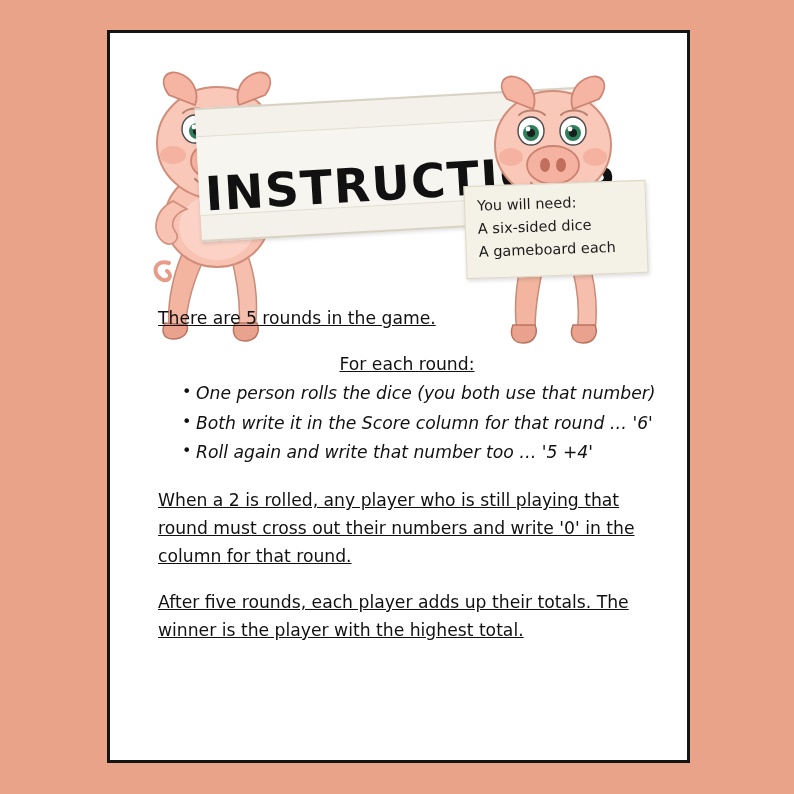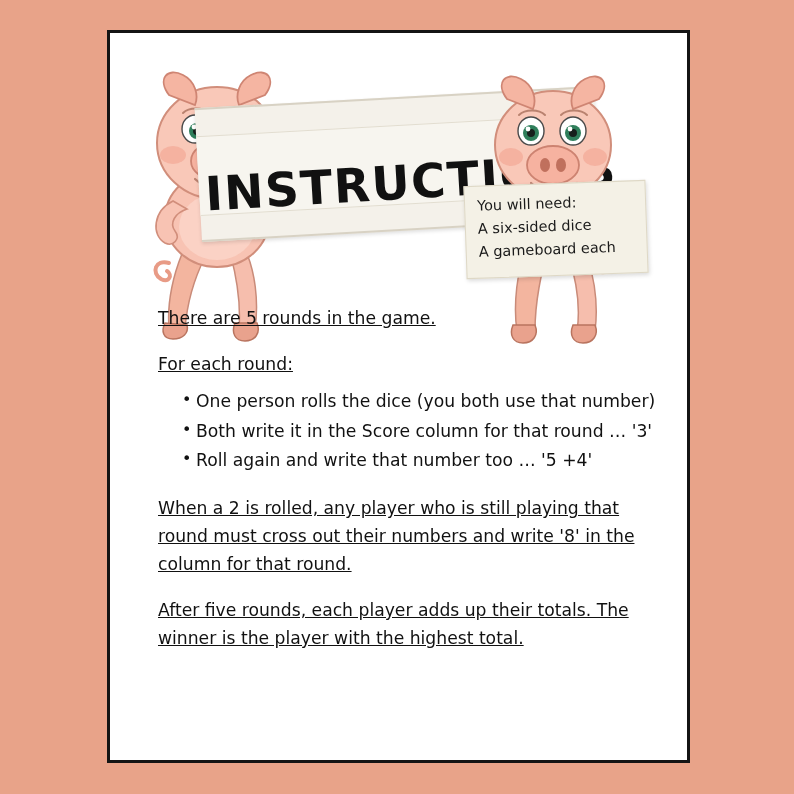--- a/index.html
+++ b/index.html
@@ -109,31 +109,33 @@
     font-family: "DejaVu Sans", sans-serif;
     font-size: 17.2px;
     line-height: 1.62;
     color: #111111;
   }
   #body-text p {
     margin: 0 0 18px 0;
     text-decoration: underline;
   }
   #body-text p.tight {
-    margin-bottom: 9px;
+    margin-bottom: 1px;
+    text-align: center;
   }
   #bullets {
     margin: 0 0 20px 0;
     padding-left: 24px;
     list-style: none;
   }
   #bullets li {
     position: relative;
     margin: 0 0 2px 0;
     padding-left: 14px;
+    font-style: italic;
   }
   #bullets li::before {
     content: "\2022";
     position: absolute;
     left: 0;
     top: -1px;
     font-size: 16px;
   }
 
   
@@ -242,21 +244,21 @@
         <p>A gameboard each</p>
       </div>
 
     </div>
 
     <div id="body-text">
       <p>There are 5 rounds in the game.</p>
       <p class="tight">For each round:</p>
       <ul id="bullets">
         <li>One person rolls the dice (you both use that number)</li>
-        <li>Both write it in the Score column for that round … '3'</li>
+        <li>Both write it in the Score column for that round … '6'</li>
         <li>Roll again and write that number too … '5 +4'</li>
       </ul>
-      <p>When a 2 is rolled, any player who is still playing that round must cross out their numbers and write '8' in the column for that round.</p>
+      <p>When a 2 is rolled, any player who is still playing that round must cross out their numbers and write '0' in the column for that round.</p>
       <p>After five rounds, each player adds up their totals. The winner is the player with the highest total.</p>
     </div>
 
   </div>
 </div>
 
 </body></html>

